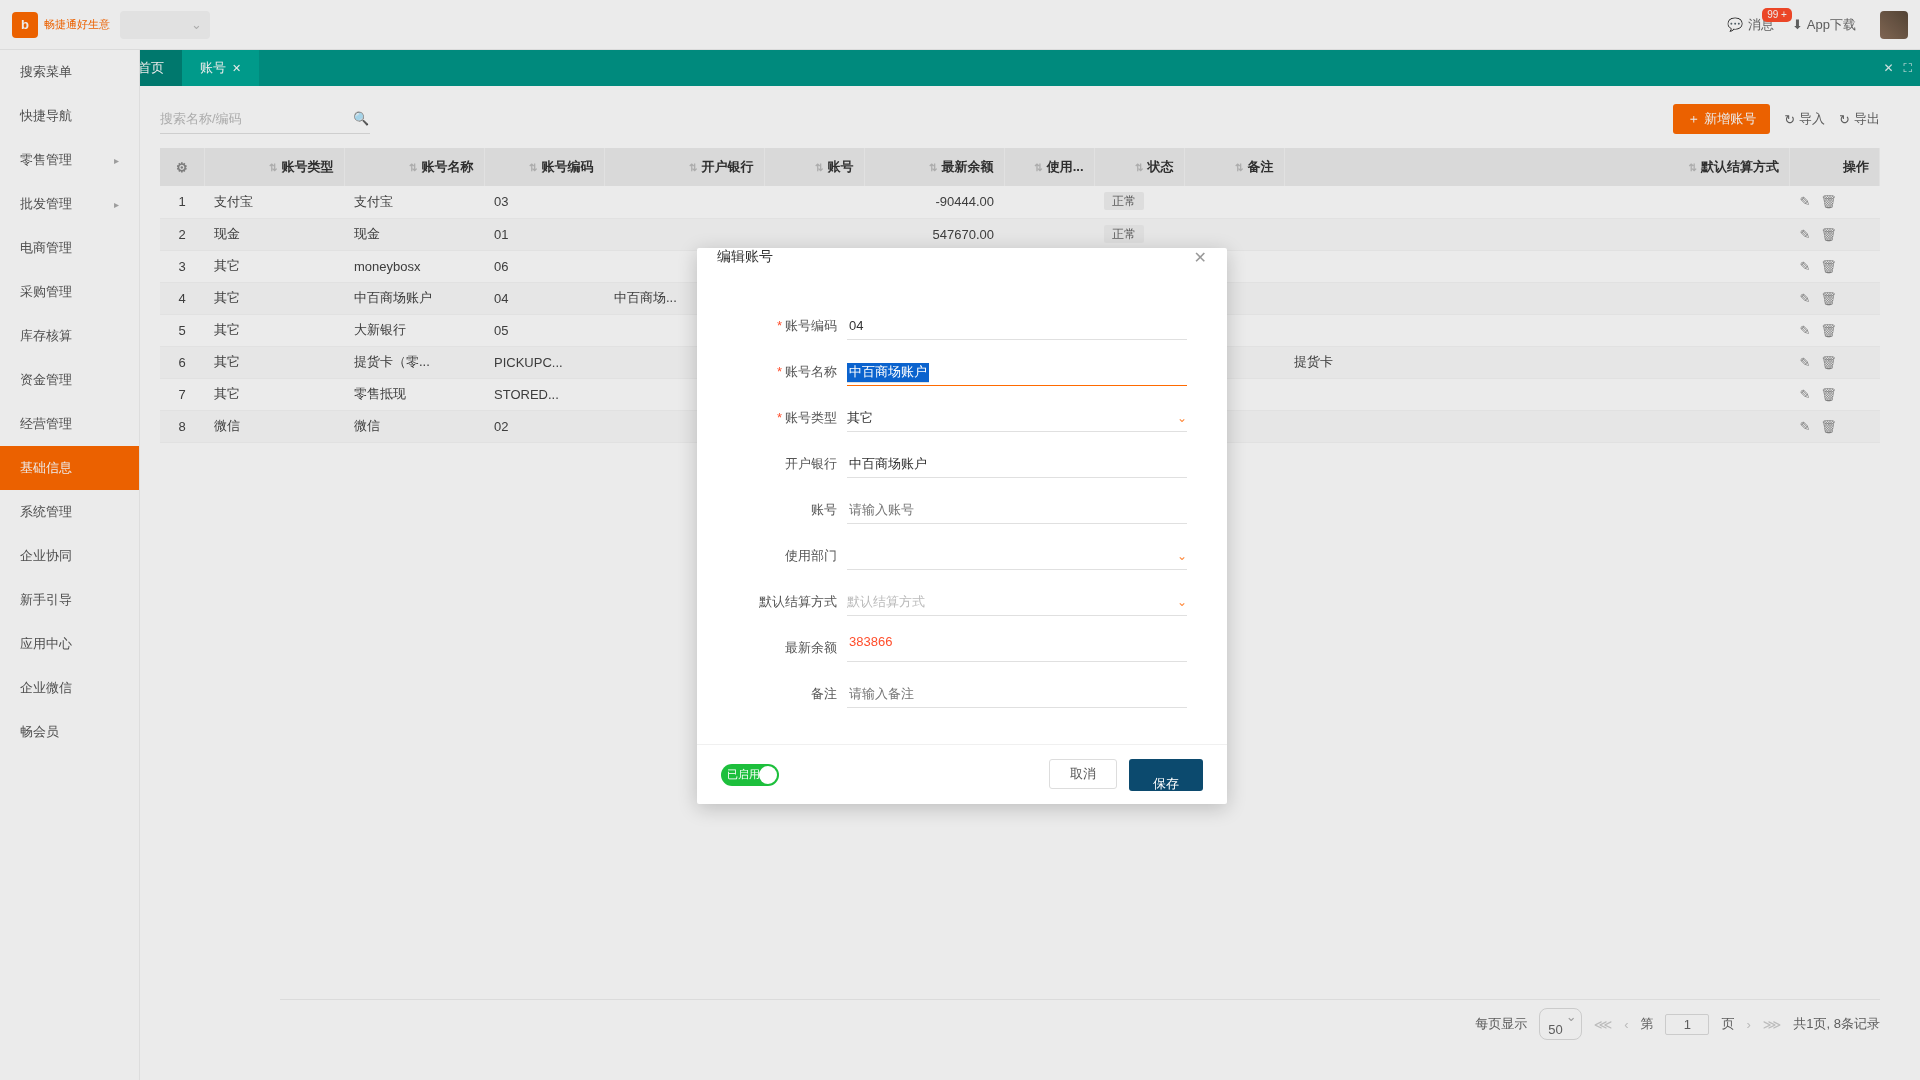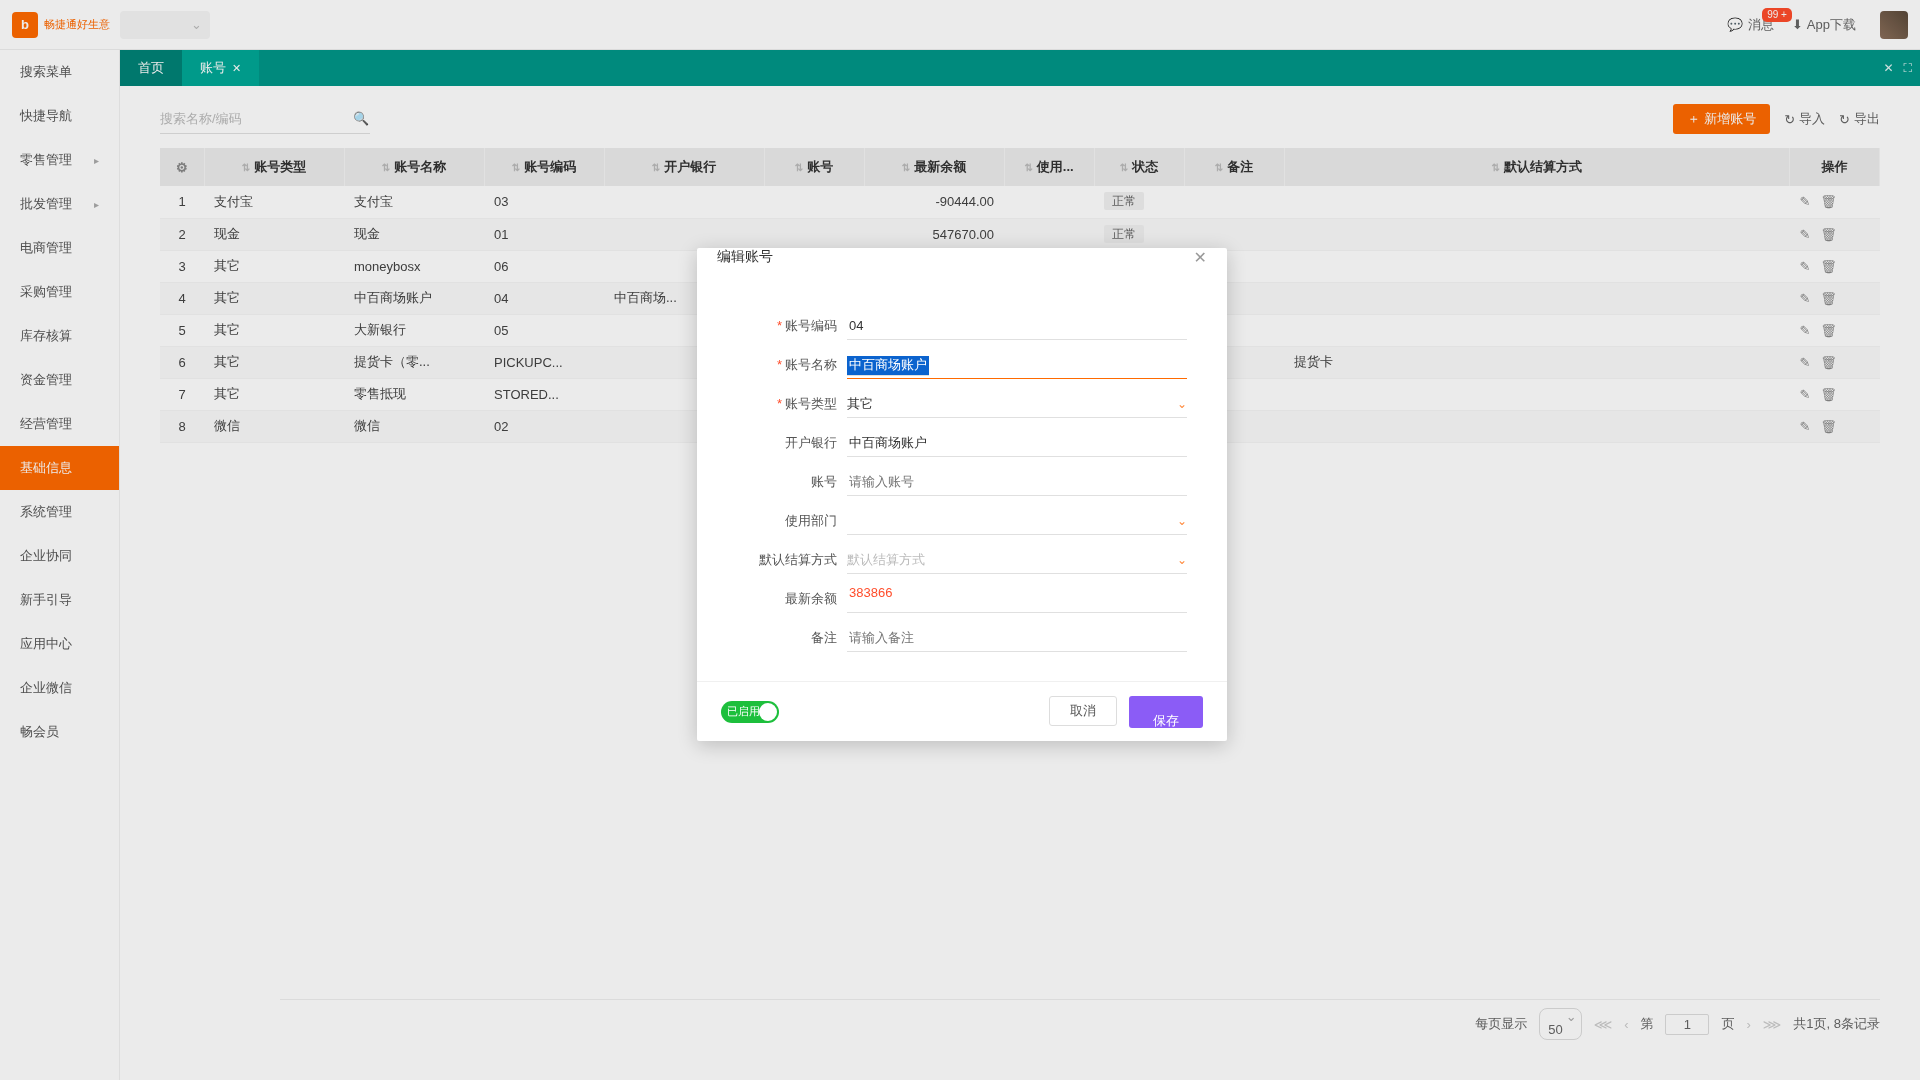--- a/index.html
+++ b/index.html
@@ -15,65 +15,65 @@
 .msg-item{display:flex;align-items:center;gap:4px;color:#666;font-size:13px;position:relative}
 .badge{position:absolute;top:-8px;right:-18px;background:#ff4d2b;color:#fff;font-size:10px;border-radius:5px;padding:0 5px;line-height:14px}
 .avatar{width:28px;height:28px;background:linear-gradient(45deg,#8a6e5a,#5a4a3a);border-radius:4px;margin-left:6px}
 .tabbar{height:36px;background:#009688;display:flex;align-items:center;padding-left:120px;position:relative}
 .tab{height:36px;padding:0 18px;display:flex;align-items:center;color:#fff;font-size:13px;gap:6px}
 .tab.inactive{background:#008377}
 .tab.active{background:#00a896}
 .tab-close{font-size:11px}
 .tabbar-right{margin-left:auto;display:flex;align-items:center;padding-right:8px;gap:10px}
 .tabbar-right span{color:#fff;opacity:.9;font-size:12px}
-.sidebar{position:absolute;left:0;top:50px;width:120px;background:#fff;height:calc(100% - 50px);border-right:1px solid #f0f0f0;z-index:5}
+.sidebar{position:absolute;left:0;top:50px;width:140px;background:#fff;height:calc(100% - 50px);border-right:1px solid #f0f0f0;z-index:5}
 .side-item{height:44px;display:flex;align-items:center;padding:0 20px;color:#555;font-size:13px;gap:6px;justify-content:space-between}
 .side-item.active{background:#ff6a00;color:#fff}
 .side-item .arr{font-size:10px;color:#aaa}
 .main{position:absolute;left:120px;top:86px;right:0;bottom:0;padding:18px 40px}
 .toolbar{display:flex;align-items:center;margin-bottom:14px}
 .search-box{width:210px;height:30px;border-bottom:1px solid #e0e0e0;display:flex;align-items:center;color:#bbb;font-size:13px}
 .search-box .sicon{margin-left:auto;color:#ff8a3d}
 .tool-right{margin-left:auto;display:flex;align-items:center;gap:14px}
 .btn-add{background:#ff6a00;color:#fff;height:30px;padding:0 14px;border-radius:3px;display:flex;align-items:center;gap:4px;font-size:13px}
 .tool-link{color:#666;font-size:13px;display:flex;align-items:center;gap:4px}
 .table{width:100%;border-collapse:collapse}
-.table th{background:#ececec;height:38px;text-align:center;padding:0 10px;color:#333;font-weight:600;font-size:13px;border-right:1px solid #f5f5f5}
+.table th{background:#ececec;height:38px;text-align:right;padding:0 10px;color:#333;font-weight:600;font-size:13px;border-right:1px solid #f5f5f5}
 .table td{height:32px;padding:0 10px;border-bottom:1px solid #f5f5f5;color:#444;font-size:13px}
 .table tr:nth-child(even) td{background:#fafafa}
 .th-sort{color:#bbb;margin-right:4px;font-size:10px}
 .gear{color:#888}
 .status-tag{background:#f0f0f0;padding:2px 8px;border-radius:2px;color:#666;font-size:12px}
 .row-ops{display:flex;gap:10px;color:#888}
 .pager{position:absolute;right:40px;bottom:40px;display:flex;align-items:center;gap:12px;color:#666;font-size:13px}
 .pg-sel{border:1px solid #ddd;padding:13px 18px 2px 8px;border-radius:8px;position:relative}
 .pg-sel::after{content:"⌄";position:absolute;right:4px;top:0;color:#aaa}
 .pg-input{border:1px solid #ddd;width:44px;text-align:center;padding:2px 0;border-radius:2px}
 .pg-nav{color:#ccc}
 .divider{position:absolute;left:160px;right:40px;bottom:80px;height:1px;background:#eee}
 .modal{position:absolute;top:248px;left:697px;width:530px;background:#fff;z-index:100;box-shadow:0 4px 20px rgba(0,0,0,.2);border-radius:2px}
 .modal-head{height:46px;display:flex;padding:0 20px;color:#333;font-size:14px}
 .modal-head .x{margin-left:auto;color:#999;font-size:16px}
 .modal-body{padding:18px 40px 18px 20px}
-.frow{display:flex;align-items:center;margin-bottom:11px}
+.frow{display:flex;align-items:center;margin-bottom:18px}
 .flabel{width:130px;text-align:right;color:#555;font-size:13px;padding-right:10px}
 .flabel .req{color:#ff4d2b;margin-right:3px}
 .finput{flex:1;border:none;border-bottom:1px solid #e0e0e0;height:28px;font-size:13px;color:#333;padding:0 2px;outline:none}
 .finput.sel-text{color:#fff;background:#0b63ce;padding:0 2px;height:20px;align-self:flex-end;margin-bottom:2px;flex:0 0 auto}
 .finput-wrap{flex:1;border-bottom:1px solid #ff6a00;height:28px;display:flex;align-items:flex-end}
 .fsel{flex:1;border-bottom:1px solid #e0e0e0;height:28px;display:flex;align-items:center;color:#333;font-size:13px}
 .fsel .chev{margin-left:auto;color:#ff8a3d;font-size:12px}
 .fsel.ph{color:#bbb}
 .fbal{color:#ff4d2b}
 .modal-foot{border-top:1px solid #f0f0f0;height:60px;display:flex;align-items:center;padding:0 24px}
 .toggle{width:58px;height:22px;background:#1dbf3c;border-radius:11px;position:relative;display:flex;align-items:center;padding-left:6px;color:#fff;font-size:11px}
 .toggle .knob{width:18px;height:18px;background:#fff;border-radius:50%;position:absolute;right:2px;top:2px}
 .mf-btns{margin-left:auto;display:flex;gap:12px}
 .btn-cancel{border:1px solid #ddd;background:#fff;color:#555;height:30px;padding:0 20px;border-radius:3px;font-size:13px}
-.btn-save{background:#8b5cf6;color:#fff;height:24px;padding:16px 24px;border-radius:3px;font-size:13px;border:none}
+.btn-save{background:#0c4a6e;color:#fff;height:24px;padding:16px 24px;border-radius:3px;font-size:13px;border:none}
 .ph-text{color:#bbb}
 </style>
 </head>
 <body>
 
 <div class="topbar">
   <div class="logo">
     <div class="logo-box">b</div>
     <div class="logo-text">畅捷通好生意</div>
   </div>

